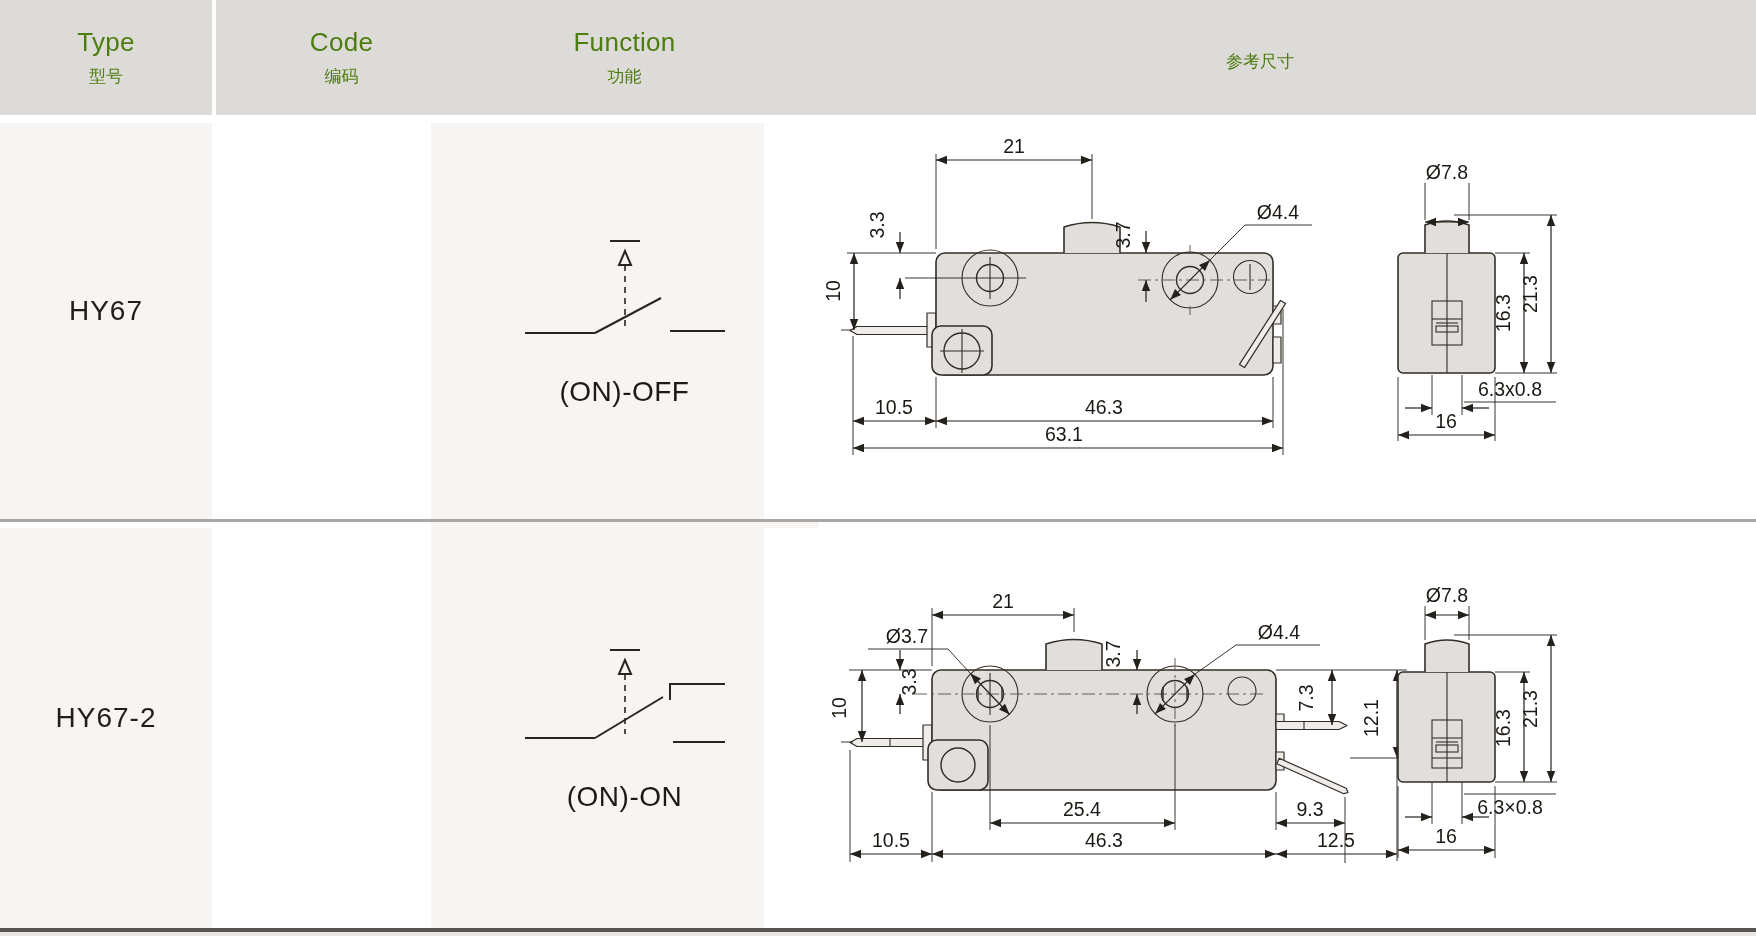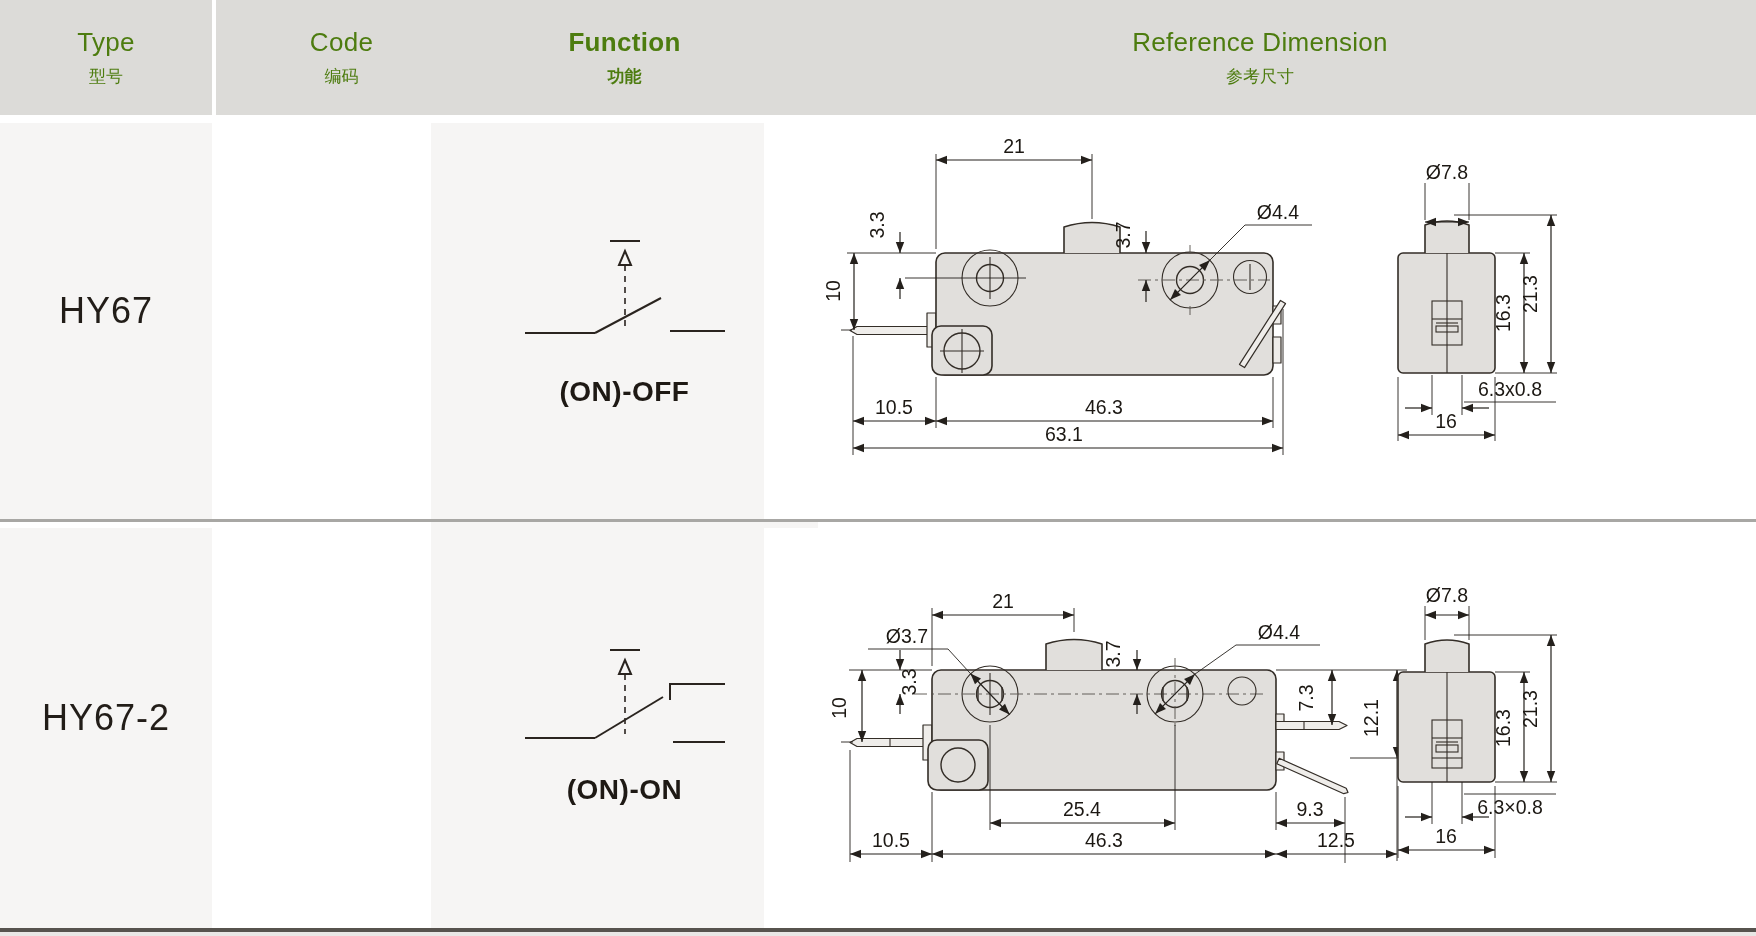--- a/index.html
+++ b/index.html
@@ -2,32 +2,32 @@
 <html><head>
 <meta charset="utf-8">
 <style>
   html,body{margin:0;padding:0;background:#ffffff;}
   #page{position:relative;width:1756px;height:936px;background:#ffffff;overflow:hidden;
         font-family:"Liberation Sans",sans-serif;color:#221d18;}
   .cell{position:absolute;display:flex;align-items:center;justify-content:center;}
   
   .c1{left:0;width:212px;}
   .c2{left:216px;width:251px;}
-  .c3{left:431px;width:387px;font-weight:bold;}
+  .c3{left:431px;width:387px;}
   .c4{left:764px;width:992px;}
   
   .hrow{top:0;height:115px;}
   .r1{top:123px;height:396px;}
   .r2{top:528px;height:400px;}
   .hcell{background:#dcdbd8;flex-direction:column;color:#4d7c0f;}
   .hcell .en{font-size:26px;letter-spacing:.3px;}
   .hcell .zh{font-size:17px;margin-top:7px;}
   .bcell{background:#f6f5f4;}
   .bcell.white{background:#ffffff;}
-  .big-label{font-size:36px;letter-spacing:1px;transform:translateY(-26px);margin-top:32px;}
+  .big-label{font-size:28px;letter-spacing:1px;transform:translateY(-26px);margin-top:32px;}
   .func-cell{flex-direction:column;justify-content:flex-start;}
   .func-label{font-size:28px;letter-spacing:.5px;color:#1e1914;}
   .divider{position:absolute;left:0;width:1756px;top:519px;height:3px;background:#a8a7a4;}
   .bottombar{position:absolute;left:0;width:1756px;top:928px;height:4px;background:#57534e;}
   .bottomlight{position:absolute;left:0;width:1756px;top:932px;height:4px;background:#e9e7e5;}
   
   svg.draw{display:block;}
   .fb{fill:#e1dfdc;stroke:#332d27;stroke-width:1.6;stroke-linejoin:round;}
   .fp{fill:#efedea;stroke:#332d27;stroke-width:1.2;stroke-linejoin:round;}
   .ln{fill:none;stroke:#332d27;stroke-width:1.1;}
@@ -51,21 +51,20 @@
   </div>
   <div class="cell hrow hcell c2">
     <span class="en">Code</span>
     <span class="zh">编码</span>
   </div>
   <div class="cell hrow hcell c3">
     <span class="en">Function</span>
     <span class="zh">功能</span>
   </div>
   <div class="cell hrow hcell c4">
-    <span class="en">Reference Dimension</span>
     <span class="zh">参考尺寸</span>
   </div>
 
   <div class="cell r1 bcell c1">
     <span class="big-label">HY67</span>
   </div>
   <div class="cell r1 bcell c3 func-cell" style="padding-top:110px;">
     <svg class="sym-svg" width="220" height="107" viewBox="0 0 220 107">
       <g>
         <line class="sym" x1="95" y1="8" x2="125" y2="8"></line>
@@ -198,21 +197,21 @@
         <polygon class="sym" points="110,18 104,32 116,32"></polygon>
         <line class="sym-dash" x1="110" y1="32" x2="110" y2="92"></line>
       </g>
       <g>
         <line class="sym" x1="10" y1="96" x2="80" y2="96"></line>
         <line class="sym" x1="80" y1="96" x2="148" y2="55"></line>
         <polyline class="sym" points="155,58 155,42 210,42"></polyline>
         <line class="sym" x1="158" y1="100" x2="210" y2="100"></line>
       </g>
     </svg>
-    <div class="func-label" style="margin-top:20px;">(ON)-ON</div>
+    <div class="func-label" style="margin-top:27px;">(ON)-ON</div>
   </div>
   <div class="cell r2 bcell white c4">
     <svg class="draw" width="992" height="400" viewBox="0 0 992 400">
       <defs>
         <marker id="ar2" viewBox="0 0 12 12" refX="11" refY="6" markerWidth="11" markerHeight="11" orient="auto-start-reverse">
           <path d="M1,2.2 L11,6 L1,9.8 Z" fill="#24201c"></path>
         </marker>
       </defs>
       <g>
         <polygon class="fp" points="86,214.5 93,210.5 168,210.5 168,218.5 93,218.5"></polygon>

